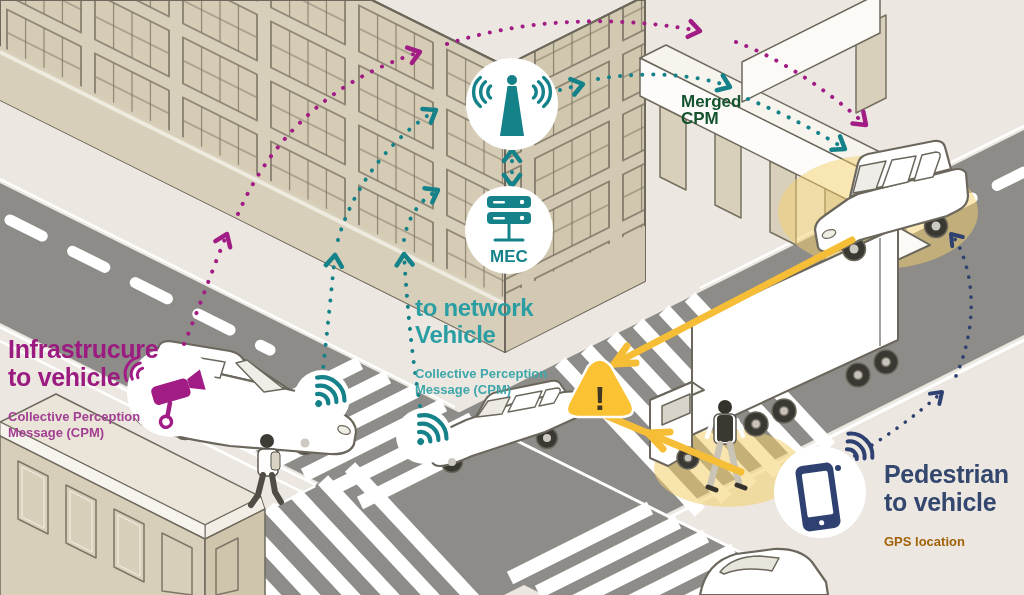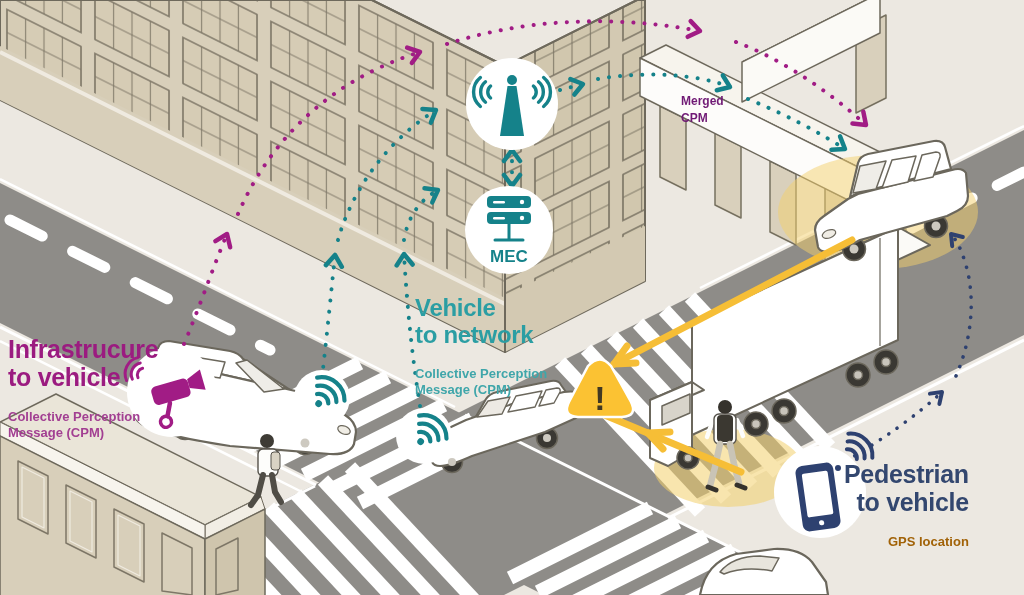--- a/index.html
+++ b/index.html
@@ -10,24 +10,24 @@
   .lbl .t{font-weight:bold;letter-spacing:-0.3px;}
   .lbl .t span{display:block;}
   .lbl .s{font-weight:bold;margin-top:18px;}
   .lbl .s span{display:block;}
   .lbl-infra{left:8px;top:335px;color:#9B1B80;}
   .lbl-infra .t{font-size:25px;line-height:28px;}
   .lbl-infra .s{font-size:13px;line-height:16px;color:#A23F92;}
   .lbl-v2n{left:415px;top:294px;color:#2B9EA3;}
   .lbl-v2n .t{font-size:24px;line-height:27px;}
   .lbl-v2n .s{font-size:13px;line-height:16px;color:#3FA6AA;}
-  .lbl-p2v{left:844px;top:460px;color:#33476F;text-align:right;}
+  .lbl-p2v{left:884px;top:460px;color:#33476F;}
   .lbl-p2v .t{font-size:25px;line-height:28px;}
   .lbl-p2v .s{font-size:13px;line-height:16px;color:#a16207;}
-  .lbl-merged{left:681px;top:93px;color:#701a75;font-weight:bold;font-size:12px;line-height:17px;}
+  .lbl-merged{left:681px;top:93px;color:#14532d;font-weight:bold;font-size:17px;line-height:17px;}
   .lbl-merged span{display:block;}
   text{font-family:"Liberation Sans", sans-serif;}
   .mec-text{font-size:17px;font-weight:bold;fill:#15828A;}
   .warn-text{font-size:34px;font-weight:bold;fill:#413823;}
 </style>
 </head>
 <body>
 
 <div id="stage">
 <svg id="scene" width="1024" height="595" viewBox="0 0 1024 595">
@@ -351,22 +351,22 @@
     <span>to vehicle</span>
   </div>
   <div class="s">
     <span>Collective Perception</span>
     <span>Message (CPM)</span>
   </div>
 </div>
 
 <div class="lbl lbl-v2n">
   <div class="t">
+    <span>to network</span>
     <span>Vehicle</span>
-    <span>to network</span>
   </div>
   <div class="s">
     <span>Collective Perception</span>
     <span>Message (CPM)</span>
   </div>
 </div>
 
 <div class="lbl lbl-p2v">
   <div class="t">
     <span>Pedestrian</span>

